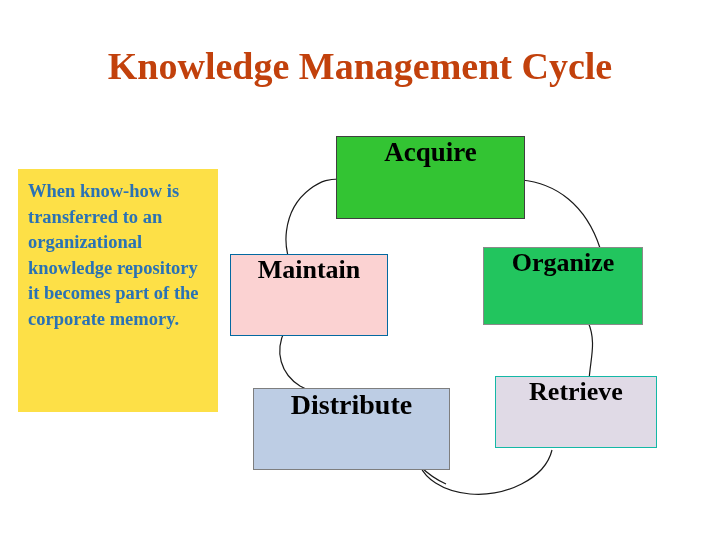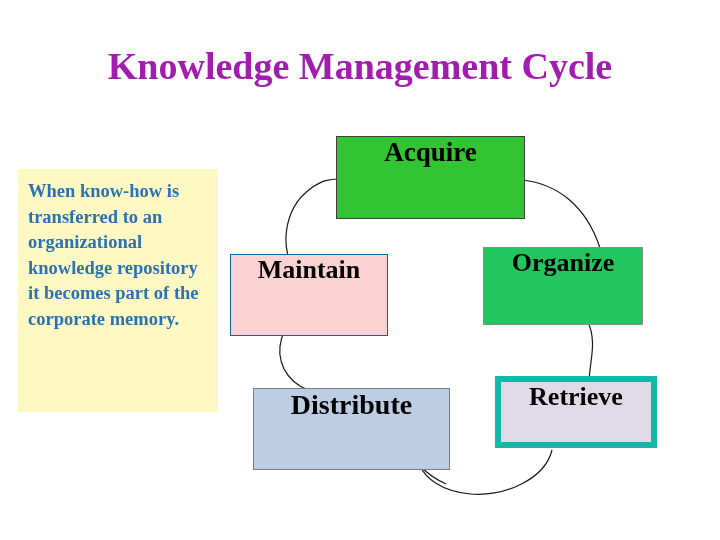--- a/index.html
+++ b/index.html
@@ -22,33 +22,33 @@
   #title {
     position: absolute;
     left: 0;
     top: 44px;
     width: 720px;
     text-align: center;
     font-family: "Liberation Serif", "DejaVu Serif", serif;
     font-weight: bold;
     font-size: 38px;
     line-height: 44px;
-    color: #a21caf;
+    color: #c2410c;
     letter-spacing: 0px;
     white-space: nowrap;
   }
 
   
   #caption-box {
     position: absolute;
     left: 18px;
     top: 169px;
     width: 200px;
     height: 243px;
-    background: #fef9c3;
+    background: #fde047;
     box-sizing: border-box;
     padding: 10px 8px 22px 10px;
   }
   #caption-text {
     font-family: "Liberation Serif", "DejaVu Serif", serif;
     font-weight: bold;
     font-size: 18.5px;
     line-height: 25.5px;
     color: #2a72b5;
     letter-spacing: 0px;
@@ -93,21 +93,21 @@
     background: #22c55e;
     border: 1px solid #8a8a8a;
     font-size: 26px;
   }
   #node-retrieve {
     left: 495px;
     top: 376px;
     width: 162px;
     height: 72px;
     background: #e0dae6;
-    border: 6px solid #14b8a6;
+    border: 1px solid #14b8a6;
     font-size: 26px;
   }
   #node-distribute {
     left: 253px;
     top: 388px;
     width: 197px;
     height: 82px;
     background: #bdcde4;
     border: 1px solid #7e7e7e;
     font-size: 28px;

